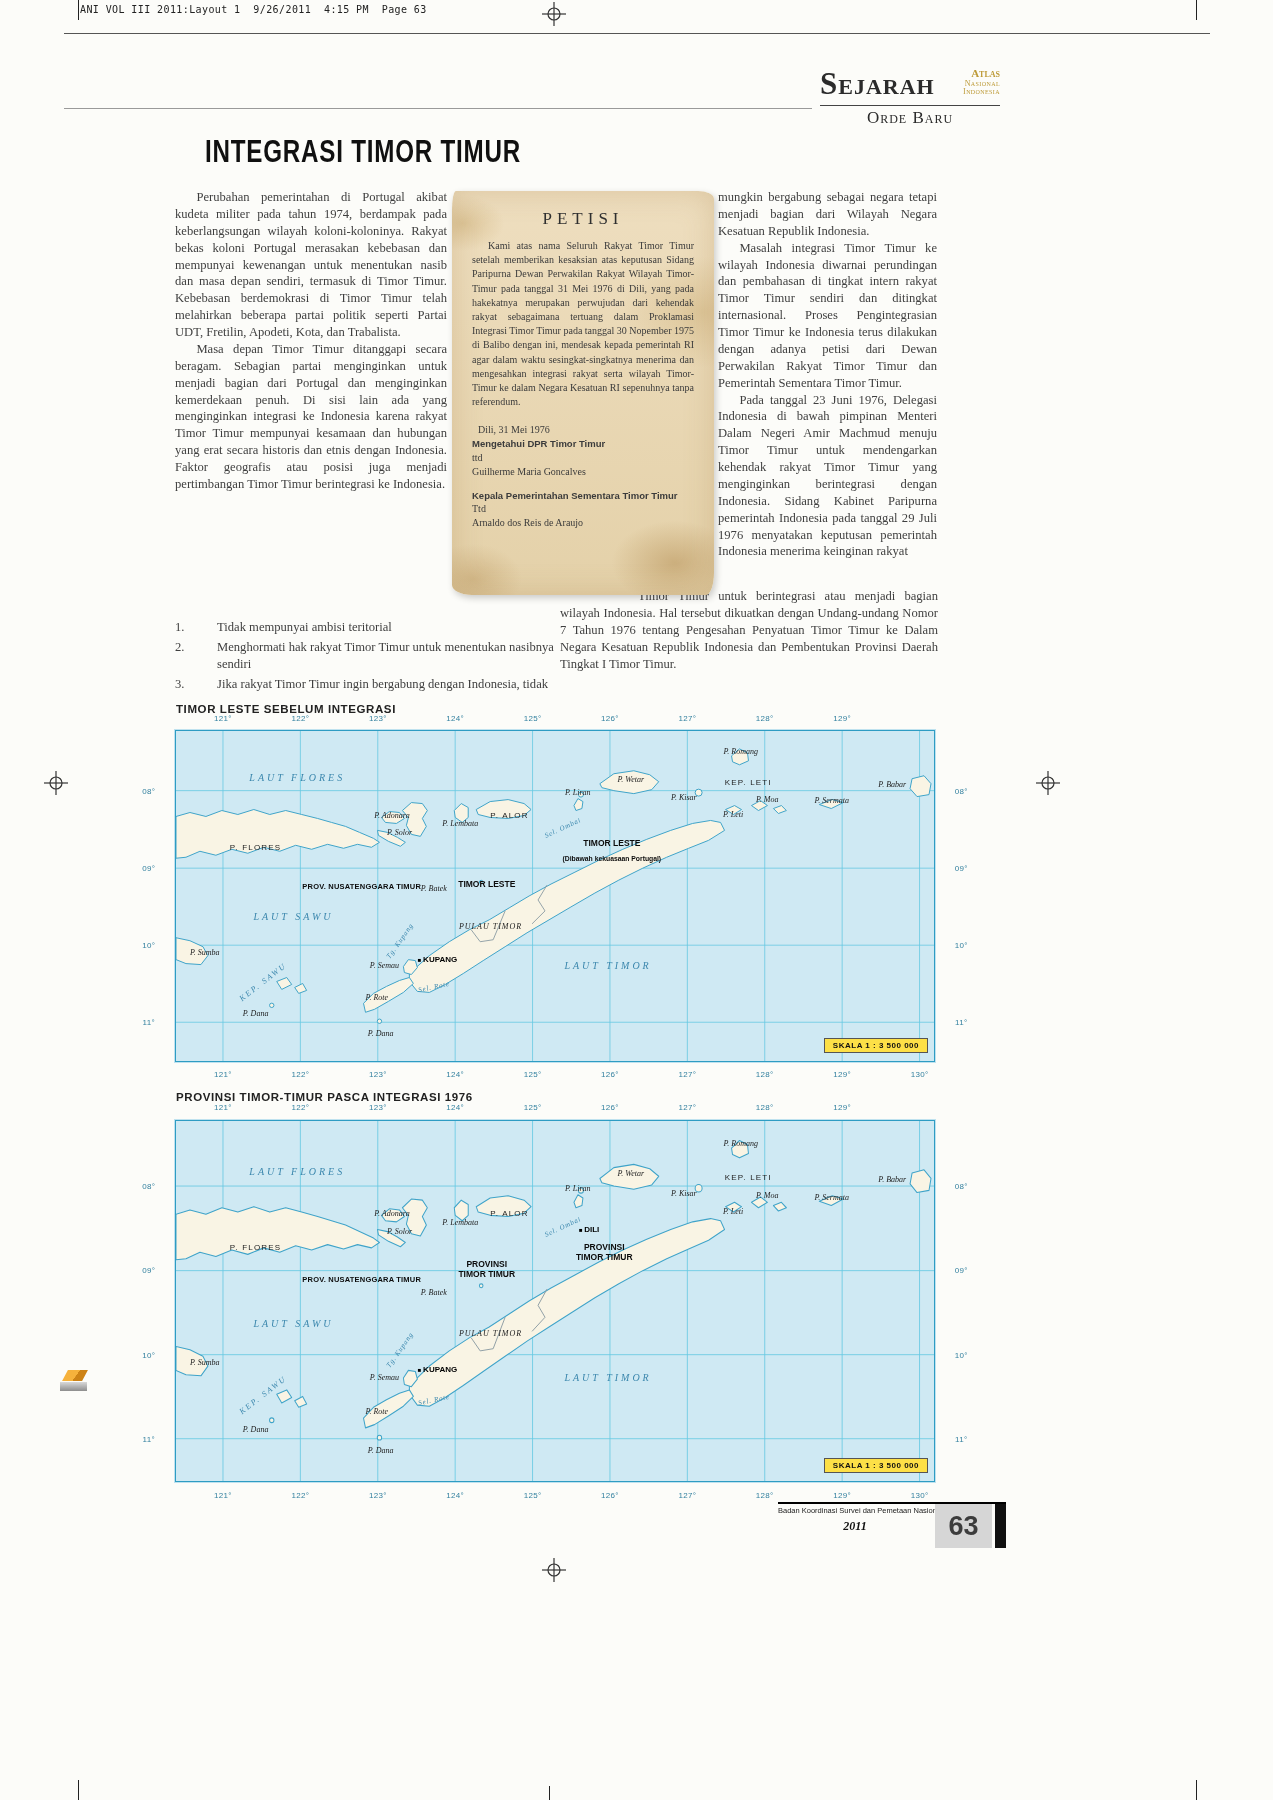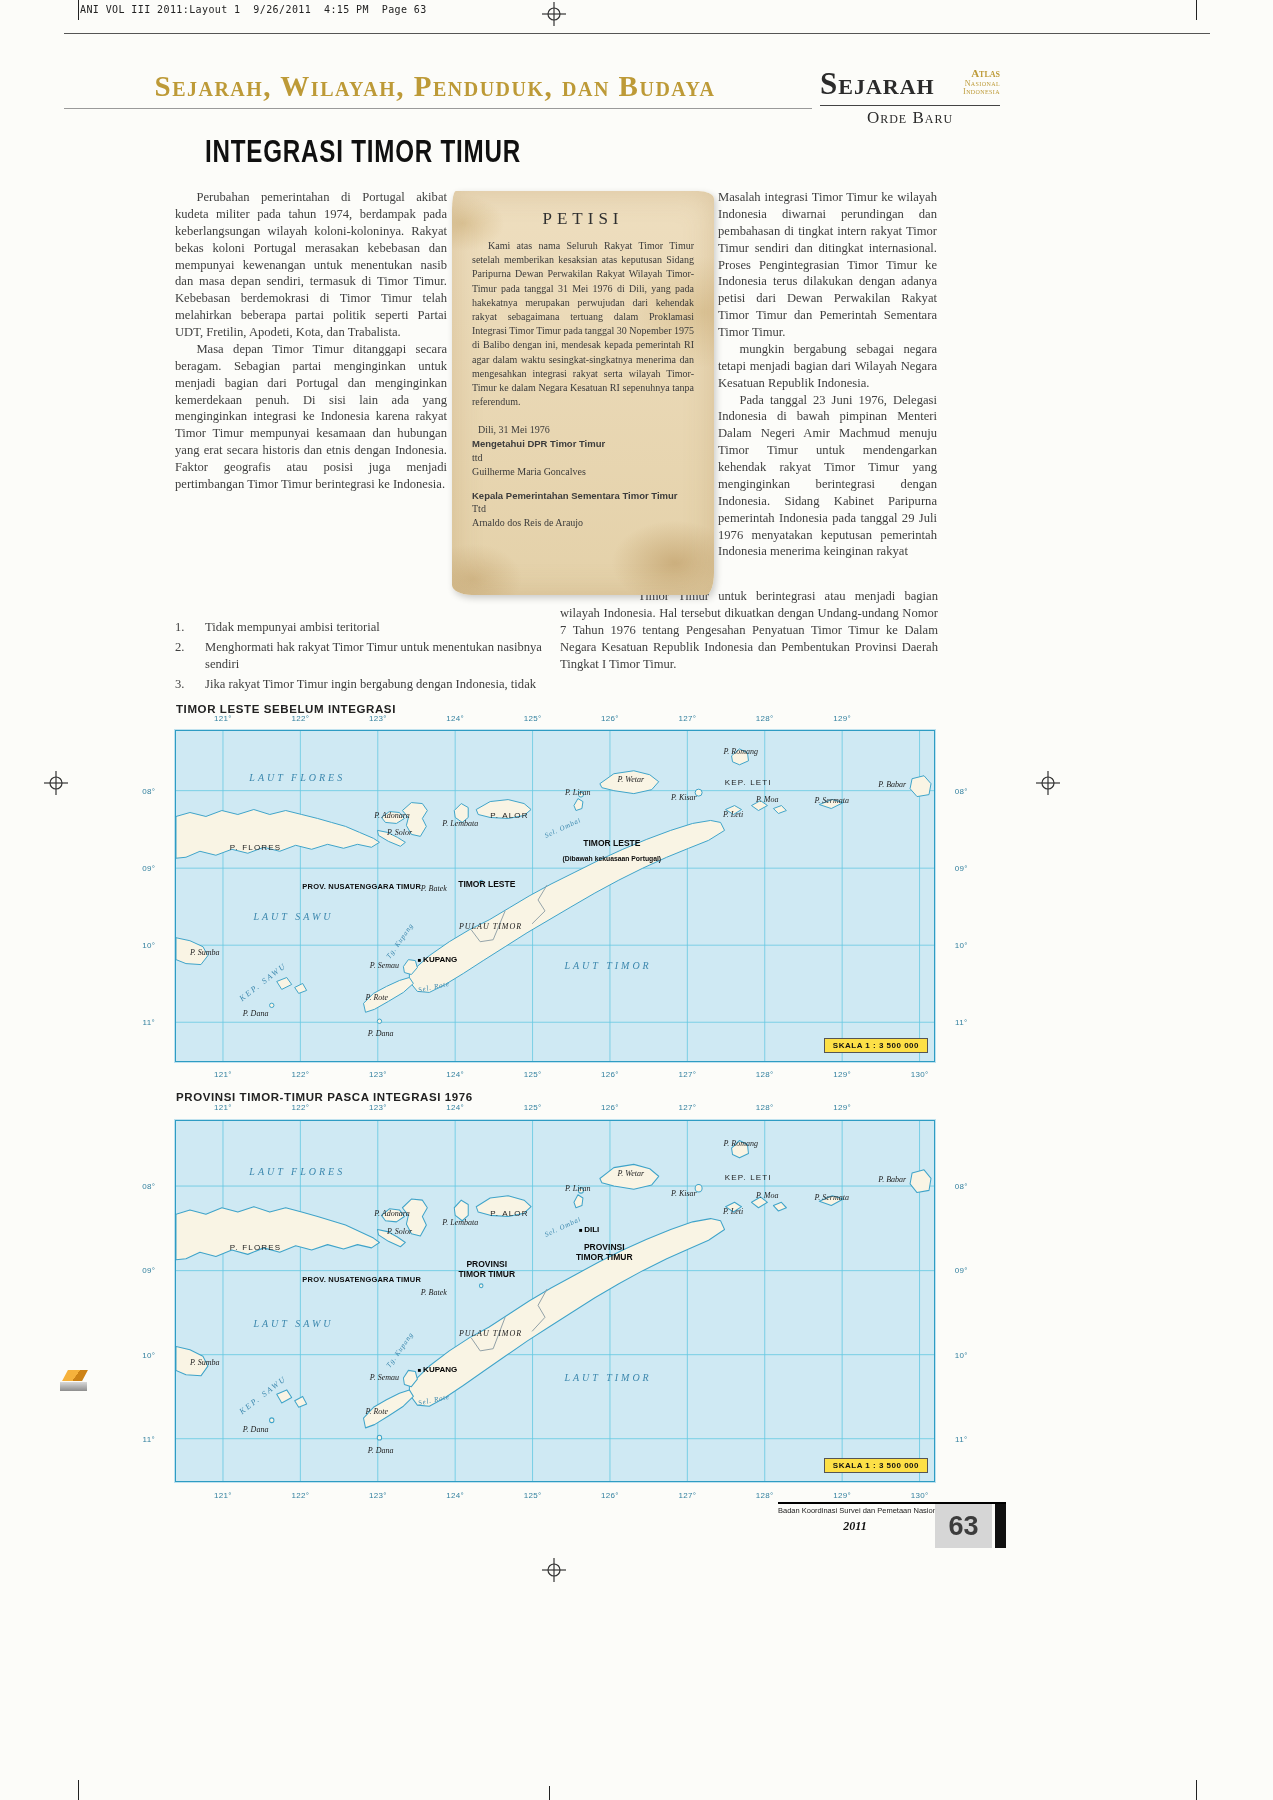--- a/index.html
+++ b/index.html
@@ -39,21 +39,21 @@
     letter-spacing:1px; transform:scaleX(.78); transform-origin:left; white-space:nowrap;
   }
   .col { position:absolute; font-size:12.6px; line-height:1.34; text-align:justify; }
   .col p { text-indent:1.7em; }
   .col-left  { left:175px; top:189px; width:272px; }
   .col-right { left:718px; top:189px; width:219px; }
   .col-right p:first-child { text-indent:0; }
   .list { position:absolute; left:175px; top:619px; width:392px; font-size:12.6px; line-height:1.34; }
   .li { display:flex; margin-bottom:3px; }
   .li-num { width:30px; flex:none; }
-  .li-text { flex:1; }
+  .li-text { flex:1;margin-left:12px; }
   .closing { position:absolute; left:560px; top:588px; width:378px; font-size:12.6px; line-height:1.34; text-align:justify; text-indent:78px; }
 
   
   .petisi {
     position:absolute; left:452px; top:191px; width:262px; height:404px; padding:14px 20px;
     background:
       radial-gradient(90px 60px at 85% 92%, rgba(183,146,88,.55), rgba(183,146,88,0) 70%),
       radial-gradient(70px 50px at 8% 96%, rgba(183,146,88,.40), rgba(183,146,88,0) 70%),
       radial-gradient(120px 80px at 96% 30%, rgba(203,172,114,.45), rgba(203,172,114,0) 70%),
       radial-gradient(60px 40px at 4% 8%, rgba(203,172,114,.50), rgba(203,172,114,0) 70%),
@@ -145,39 +145,38 @@
       </svg>
   </div>
   <div class="regmark" style="left:542px;top:1558px">
     <svg viewBox="0 0 24 24">
         <line x1="12" y1="0" x2="12" y2="24"></line>
         <line x1="0" y1="12" x2="24" y2="12"></line>
         <circle cx="12" cy="12" r="6"></circle>
       </svg>
   </div>
 
-  <div class="header-title">Sejarah, Wilayah, Penduduk, dan Budaya</div>
   <div class="gold-rule"></div>
   <div class="sejarah">Sejarah</div>
   <div class="sejarah-rule"></div>
   <div class="orde">Orde Baru</div>
   <div class="brand">
     <span class="b1">Atlas</span>
     <span class="b2">Nasional</span>
     <span class="b2">Indonesia</span>
   </div>
 
   <h1 class="article-title">INTEGRASI TIMOR TIMUR</h1>
   <div class="col col-left">
       <p>Perubahan pemerintahan di Portugal akibat kudeta militer pada tahun 1974, berdampak pada keberlangsungan wilayah koloni-koloninya. Rakyat bekas koloni Portugal merasakan kebebasan dan mempunyai kewenangan untuk menentukan nasib dan masa depan sendiri, termasuk di Timor Timur. Kebebasan berdemokrasi di Timor Timur telah melahirkan beberapa partai politik seperti Partai UDT, Fretilin, Apodeti, Kota, dan Trabalista.</p>
       <p>Masa depan Timor Timur ditanggapi secara beragam. Sebagian partai menginginkan untuk menjadi bagian dari Portugal dan menginginkan kemerdekaan penuh. Di sisi lain ada yang menginginkan integrasi ke Indonesia karena rakyat Timor Timur mempunyai kesamaan dan hubungan yang erat secara historis dan etnis dengan Indonesia. Faktor geografis atau posisi juga menjadi pertimbangan Timor Timur berintegrasi ke Indonesia.</p>
     </div>
   <div class="col col-right">
+      <p>mungkin bergabung sebagai negara tetapi menjadi bagian dari Wilayah Negara Kesatuan Republik Indonesia.</p>
       <p>Masalah integrasi Timor Timur ke wilayah Indonesia diwarnai perundingan dan pembahasan di tingkat intern rakyat Timor Timur sendiri dan ditingkat internasional. Proses Pengintegrasian Timor Timur ke Indonesia terus dilakukan dengan adanya petisi dari Dewan Perwakilan Rakyat Timor Timur dan Pemerintah Sementara Timor Timur.</p>
-      <p>mungkin bergabung sebagai negara tetapi menjadi bagian dari Wilayah Negara Kesatuan Republik Indonesia.</p>
       <p>Pada tanggal 23 Juni 1976, Delegasi Indonesia di bawah pimpinan Menteri Dalam Negeri Amir Machmud menuju Timor Timur untuk mendengarkan kehendak rakyat Timor Timur yang menginginkan berintegrasi dengan Indonesia. Sidang Kabinet Paripurna pemerintah Indonesia pada tanggal 29 Juli 1976 menyatakan keputusan pemerintah Indonesia menerima keinginan rakyat</p>
     </div>
   <div class="list">
       <div class="li">
         <span class="li-num">1.</span>
         <span class="li-text">Tidak mempunyai ambisi teritorial</span>
       </div>
       <div class="li">
         <span class="li-num">2.</span>
         <span class="li-text">Menghormati hak rakyat Timor Timur untuk menentukan nasibnya sendiri</span>

